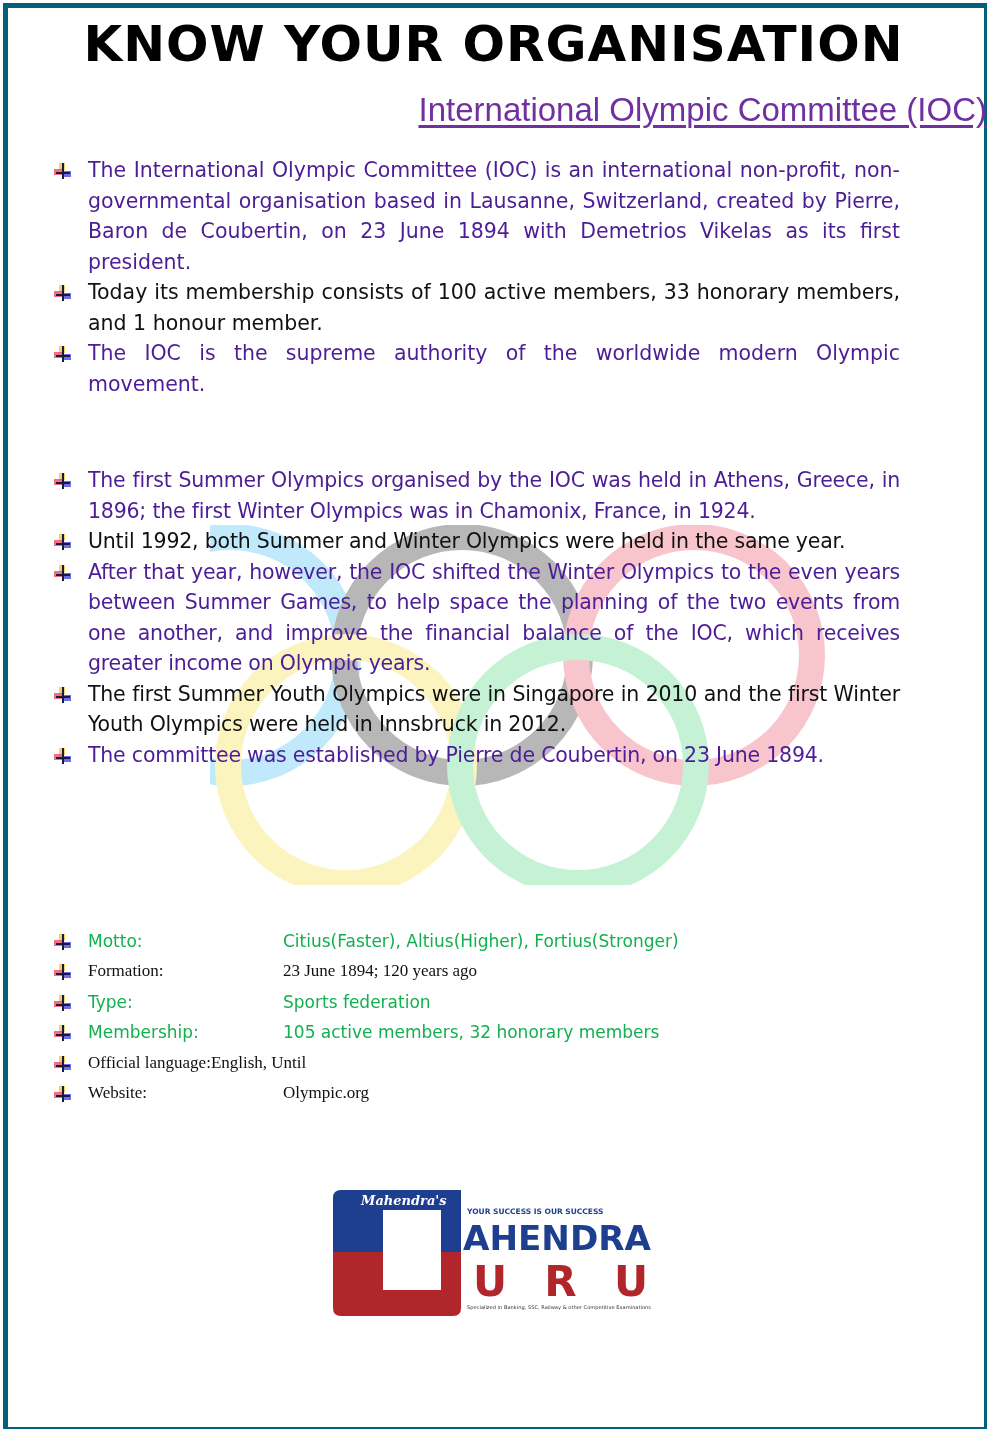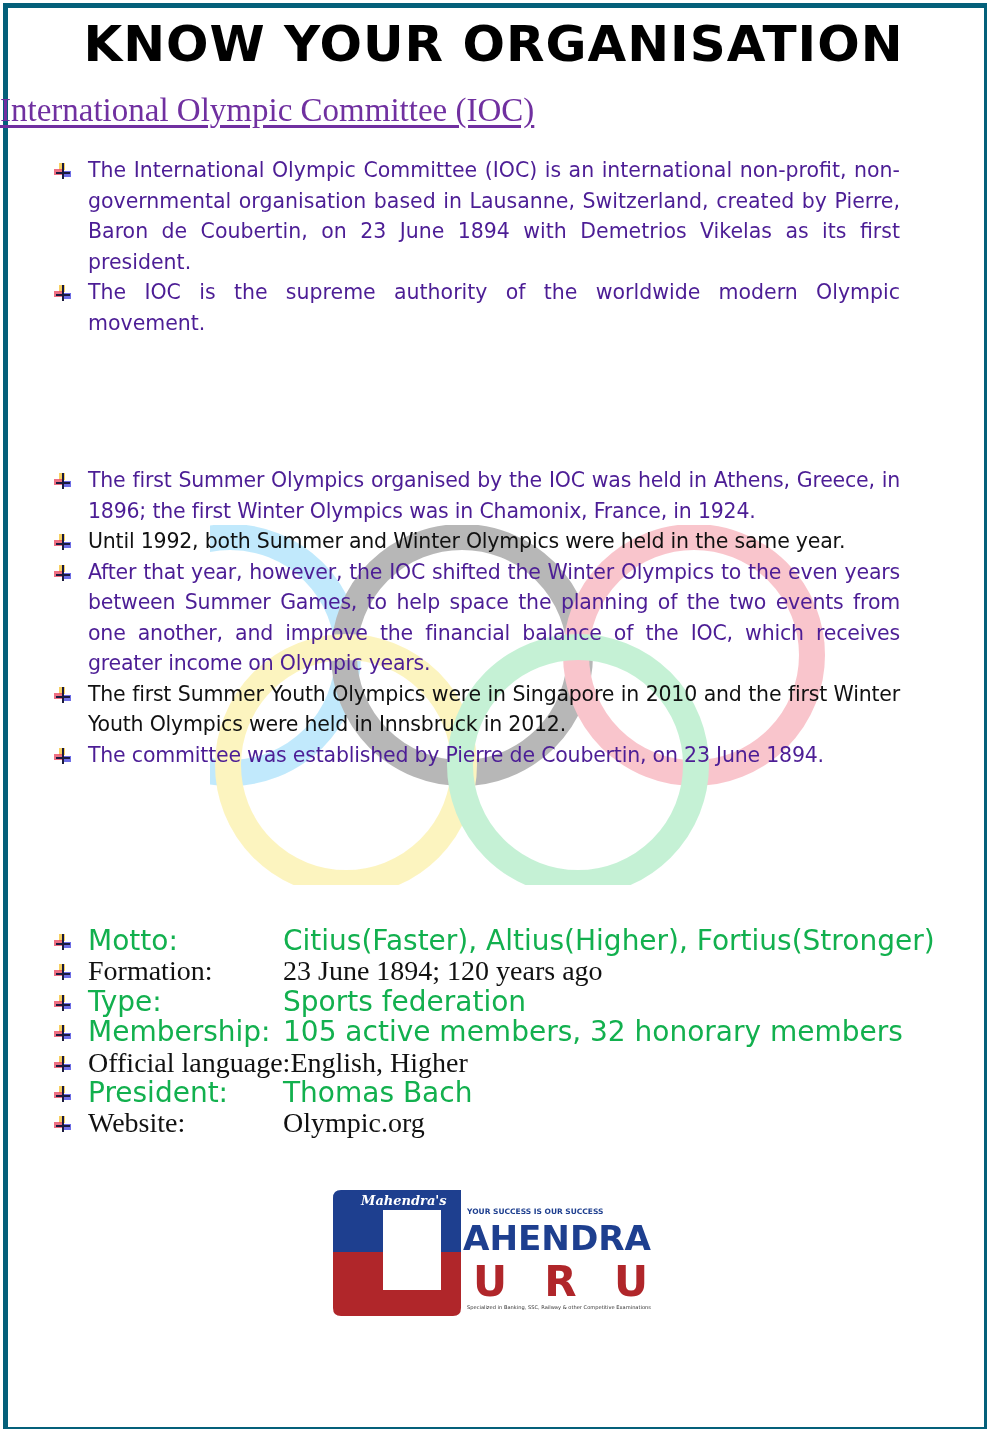--- a/index.html
+++ b/index.html
@@ -8,36 +8,36 @@
     position: absolute; left: 3px; top: 3px; width: 976px; height: 1419px;
     border: 5px solid #04607a; background: #ffffff; box-sizing: content-box;
   }
   .title {
     position: absolute; left: 0; right: 0; top: 12px; text-align: center;
     font-family: "DejaVu Sans", sans-serif; font-weight: bold;
     font-size: 50px; letter-spacing: 1px; color: #000000; line-height: 64px;
     transform: scaleX(1.0);
   }
   .subtitle {
-    position: absolute; left: 0; right: 0; top: 88px; text-align: left;
-    font-family: Liberation Serif, serif; font-size: 33px; color: #7030a0;
+    position: absolute; left: 0; right: 0; top: 88px; text-align: right;
+    font-family: Liberation Sans, sans-serif; font-size: 33px; color: #7030a0;
     line-height: 44px;
   }
   .subtitle span { text-decoration: underline; text-decoration-thickness: 3px; text-underline-offset: 4px; }
   .rings { position: absolute; left: 210px; top: 525px; width: 660px; height: 360px; opacity: 0.35; pointer-events: none; }
   .list { position: absolute; left: 52px; width: 848px; margin: 0; padding: 0; list-style: none; }
   .list li { position: relative; padding-left: 36px; font-size: 20.5px; line-height: 30.5px; text-align: justify; }
   .list li.green { color: #4c1d95; }
   .list li.black { color: #111111; }
   .bullet { position: absolute; left: 2px; top: 8px; width: 18px; height: 16px; }
   .list1 { top: 155px; }
   .list2 { top: 465px; }
   .list2 li { letter-spacing: -0.2px; }
   .facts { position: absolute; left: 52px; top: 926px; margin: 0; padding: 0; list-style: none; }
-  .facts li { position: relative; padding-left: 36px; font-size: 28px; line-height: 30.4px; white-space: nowrap; }
+  .facts li { position: relative; padding-left: 36px; font-size: 17px; line-height: 30.4px; white-space: nowrap; }
   .facts li.green { color: #12b04e; }
   .facts li.black { color: #111111; font-family: Liberation Serif, serif; }
   .facts .label { display: inline-block; width: 195px; }
   .logo { position: absolute; left: 333px; top: 1190px; width: 320px; height: 126px; }
 </style>
 </head>
 <body>
 
 <div class="frame"></div>
 
@@ -63,20 +63,23 @@
       <rect x="8" y="0" width="2" height="16" fill="#1a1a40"></rect>
       <rect x="2" y="9" width="14" height="2" fill="#1a1a40"></rect>
     </symbol>
   </defs>
 </svg>
 
 <ul class="list list1">
   <li class="green"><svg class="bullet">
         <use href="#bul"></use>
       </svg><span>The International Olympic Committee (IOC) is an international non-profit, non-governmental organisation based in Lausanne, Switzerland, created by Pierre, Baron de Coubertin, on 23 June 1894 with Demetrios Vikelas as its first president.</span></li>
+  <li class="black"><svg class="bullet">
+        <use href="#bul"></use>
+      </svg><span>Today its membership consists of 100 active members, 33 honorary members, and 1 honour member.</span></li>
   <li class="green"><svg class="bullet">
         <use href="#bul"></use>
       </svg><span>The IOC is the supreme authority of the worldwide modern Olympic movement.</span></li>
 </ul>
 
 <ul class="list list2">
   <li class="green"><svg class="bullet">
         <use href="#bul"></use>
       </svg><span>The first Summer Olympics organised by the IOC was held in Athens, Greece, in 1896; the first Winter Olympics was in Chamonix, France, in 1924.</span></li>
   <li class="black"><svg class="bullet">
@@ -101,24 +104,21 @@
         <use href="#bul"></use>
       </svg><span class="label">Formation:</span><span>23 June 1894; 120 years ago</span></li>
   <li class="green"><svg class="bullet">
         <use href="#bul"></use>
       </svg><span class="label">Type:</span><span>Sports federation</span></li>
   <li class="green"><svg class="bullet">
         <use href="#bul"></use>
       </svg><span class="label">Membership:</span><span>105 active members, 32 honorary members</span></li>
   <li class="black"><svg class="bullet">
         <use href="#bul"></use>
-      </svg><span class="label" style="width:auto">Official language:</span><span>English, Higher</span></li>
-  <li class="green"><svg class="bullet">
-        <use href="#bul"></use>
-      </svg><span class="label">President:</span><span>Thomas Bach</span></li>
+      </svg><span class="label" style="width:auto">Official language:</span><span>English, Until</span></li>
   <li class="black"><svg class="bullet">
         <use href="#bul"></use>
       </svg><span class="label">Website:</span><span>Olympic.org</span></li>
 </ul>
 
 <svg class="logo" viewBox="0 0 320 126">
 
   <path d="M8 0 H128 V62 H108 V20 H50 V62 H0 V8 Q0 0 8 0 Z" fill="#1e3f8f"></path>
   <path d="M108 20 H128 V62 H108 Z" fill="#1e3f8f"></path>
 

